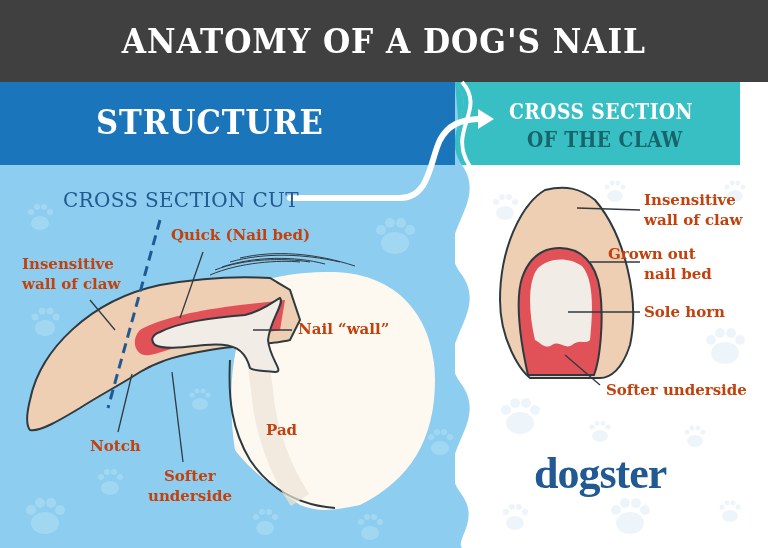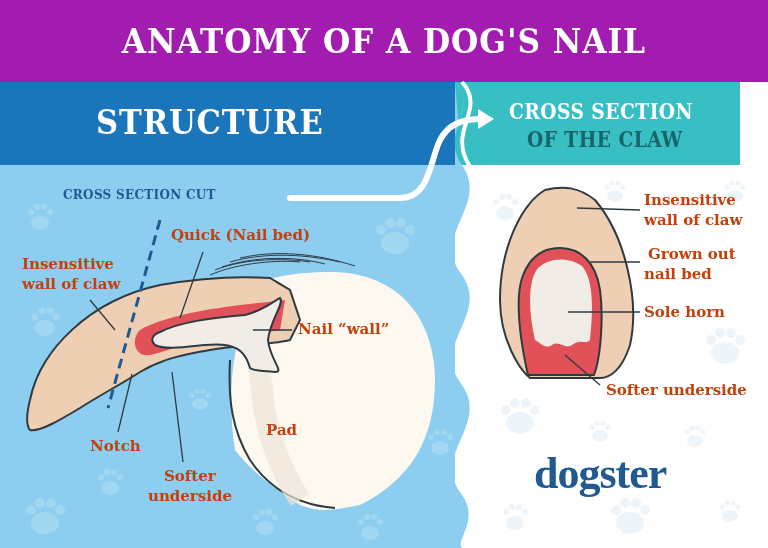--- a/index.html
+++ b/index.html
@@ -1,28 +1,28 @@
 <!DOCTYPE html>
 <html><head>
 <meta charset="utf-8">
 <style>
   html,body{margin:0;padding:0;}
   body{width:768px;height:548px;position:relative;overflow:hidden;font-family:"DejaVu Serif","Liberation Serif",serif;background:#fff;}
-  .title-bar{position:absolute;left:0;top:0;width:768px;height:82px;background:#a21caf;display:flex;align-items:center;justify-content:center;}
+  .title-bar{position:absolute;left:0;top:0;width:768px;height:82px;background:#404040;display:flex;align-items:center;justify-content:center;}
   .title-bar h1{margin:0;color:#fff;font-family:"DejaVu Serif",serif;font-weight:bold;font-size:34px;letter-spacing:1px;transform:scaleX(0.92);}
   .left-head{position:absolute;left:0;top:82px;width:470px;height:83px;background:#1b75bb;}
   .left-head span{position:absolute;left:96px;top:20px;color:#fff;font-weight:bold;font-size:34px;letter-spacing:1px;transform:scaleX(0.9);transform-origin:left;}
   .right-head{position:absolute;left:455px;top:82px;width:285px;height:83px;background:#38bfc4;}
   .right-head .l1{position:absolute;left:54px;top:16px;color:#fff;font-weight:bold;font-size:22px;letter-spacing:0.5px;transform:scaleX(0.85);transform-origin:left;white-space:nowrap;}
   .right-head .l2{position:absolute;left:72px;top:44px;color:#17656a;font-weight:bold;font-size:22px;letter-spacing:0.5px;transform:scaleX(0.85);transform-origin:left;white-space:nowrap;}
   .left-body{position:absolute;left:0;top:165px;width:470px;height:383px;background:#8dcdef;}
   .right-body{position:absolute;left:455px;top:165px;width:313px;height:383px;background:#fff;}
   svg.art{position:absolute;left:0;top:0;}
   .lbl{position:absolute;color:#c2410c;font-weight:bold;font-size:15px;line-height:20px;white-space:nowrap;}
-  .cut-lbl{position:absolute;left:63px;top:188px;color:#215a93;font-weight:bold;font-size:12px;letter-spacing:0.3px;white-space:nowrap;}
+  .cut-lbl{position:absolute;left:63px;top:188px;color:#215a93;font-weight:normal;font-size:20px;letter-spacing:0.3px;white-space:nowrap;}
   .logo{position:absolute;left:534px;top:448px;color:#215a93;font-weight:bold;font-size:44px;letter-spacing:-1px;font-family:Liberation Serif, serif;}
 </style>
 </head>
 <body>
 
 <div class="title-bar">
   <h1>ANATOMY OF A DOG'S NAIL</h1>
 </div>
 
 <div class="left-head">
@@ -227,18 +227,18 @@
 <div class="lbl" style="left:22px;top:254px;">Insensitive</div>
 <div class="lbl" style="left:22px;top:274px;">wall of claw</div>
 <div class="lbl" style="left:298px;top:319px;">Nail “wall”</div>
 <div class="lbl" style="left:90px;top:436px;">Notch</div>
 <div class="lbl" style="left:164px;top:466px;">Softer</div>
 <div class="lbl" style="left:148px;top:486px;">underside</div>
 <div class="lbl" style="left:266px;top:420px;">Pad</div>
 
 <div class="lbl" style="left:644px;top:190px;">Insensitive</div>
 <div class="lbl" style="left:644px;top:210px;">wall of claw</div>
-<div class="lbl" style="left:648px;top:244px;">Grown out</div>
+<div class="lbl" style="left:608px;top:244px;">Grown out</div>
 <div class="lbl" style="left:644px;top:264px;">nail bed</div>
 <div class="lbl" style="left:644px;top:302px;">Sole horn</div>
 <div class="lbl" style="left:606px;top:380px;">Softer underside</div>
 
 <div class="logo">dogster</div>
 
 </body></html>

